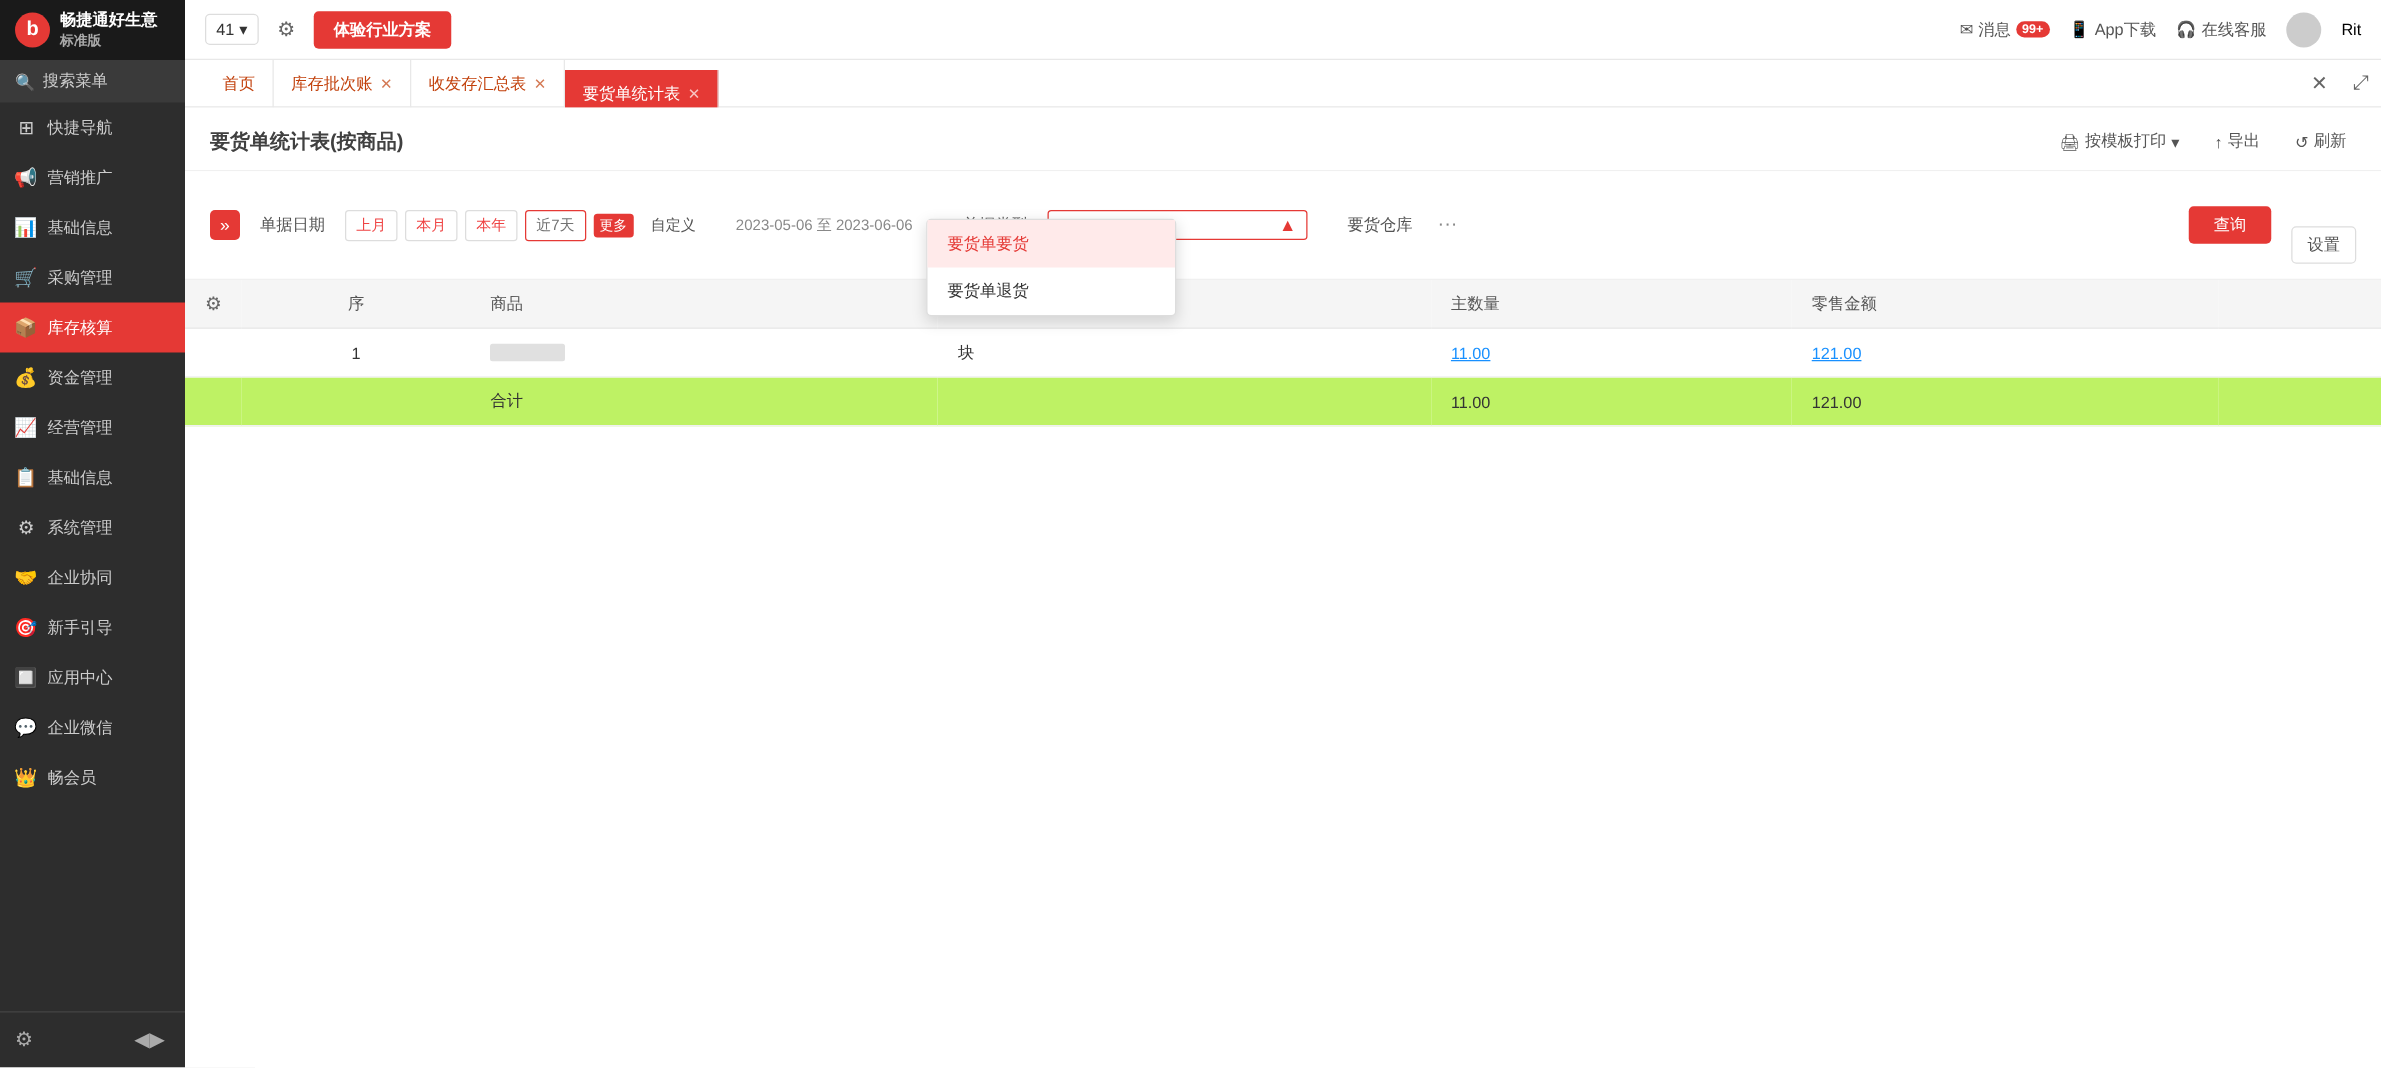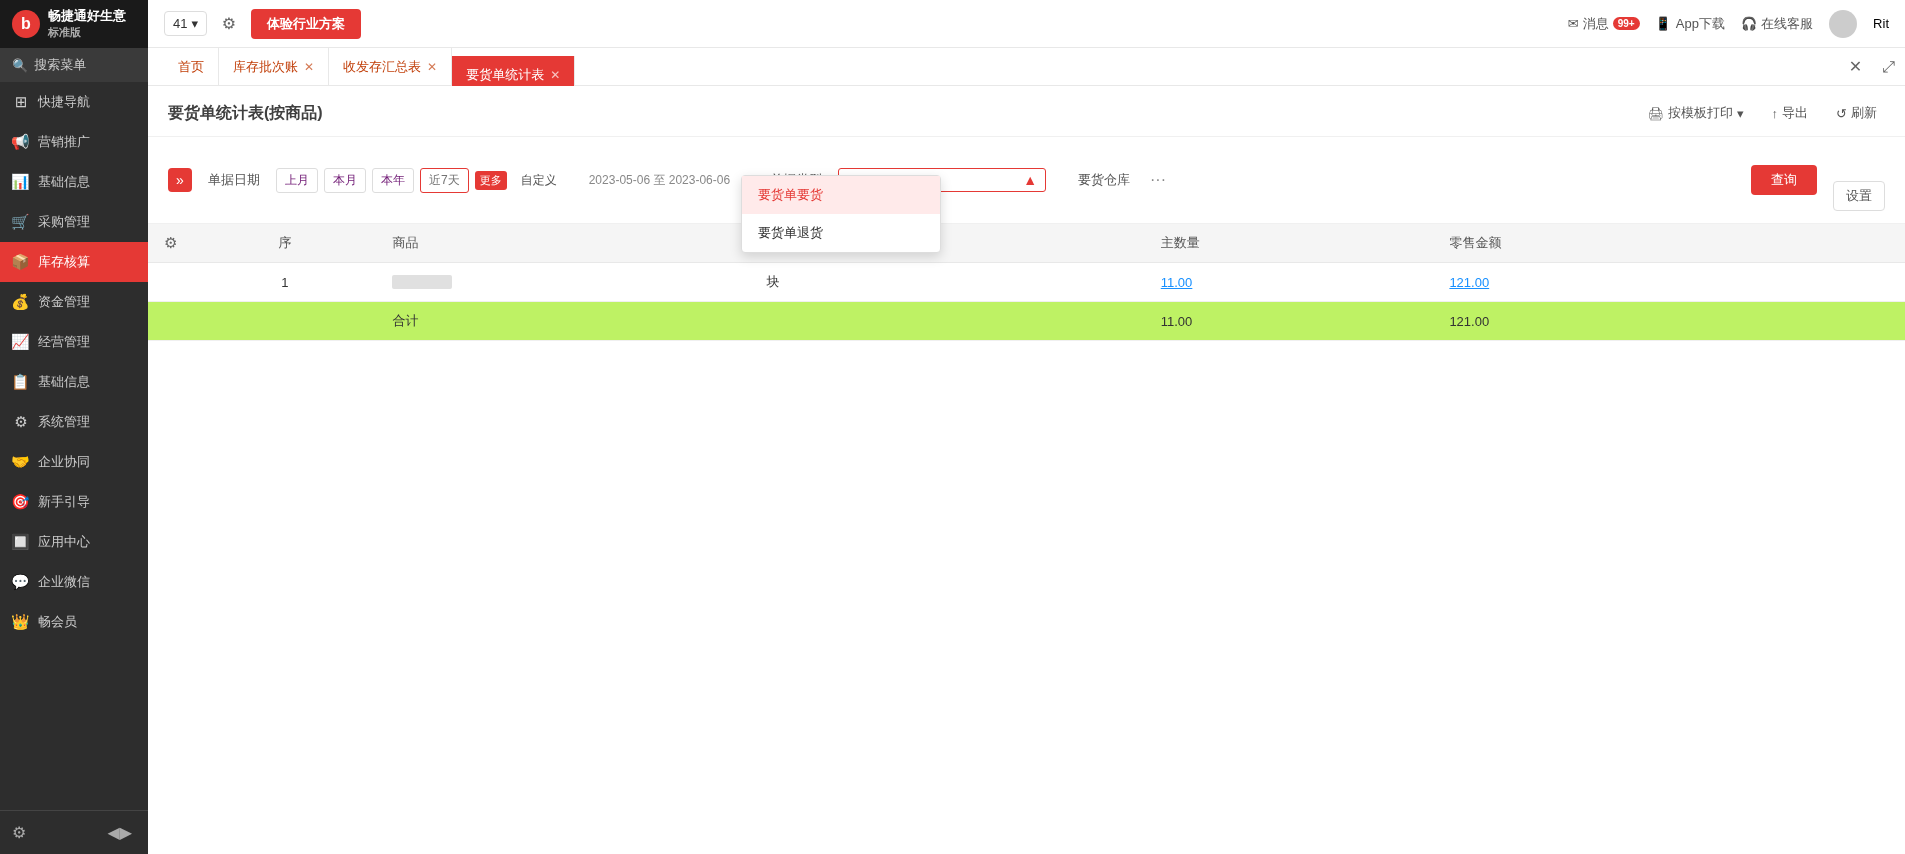--- a/index.html
+++ b/index.html
@@ -288,21 +288,21 @@
       display: flex;
       align-items: center;
       gap: 6px;
     }
     .date-btn {
       padding: 3px 8px;
       border: 1px solid #ddd;
       border-radius: 3px;
       font-size: 12px;
       cursor: pointer;
-      color: #701a75;
+      color: #ef4444;
       background: white;
     }
     .date-btn.active { color: #737373; border-color: #e53935; }
     .date-badge {
       background: #e53935;
       color: white;
       border-radius: 3px;
       padding: 2px 5px;
       font-size: 11px;
       cursor: pointer;

